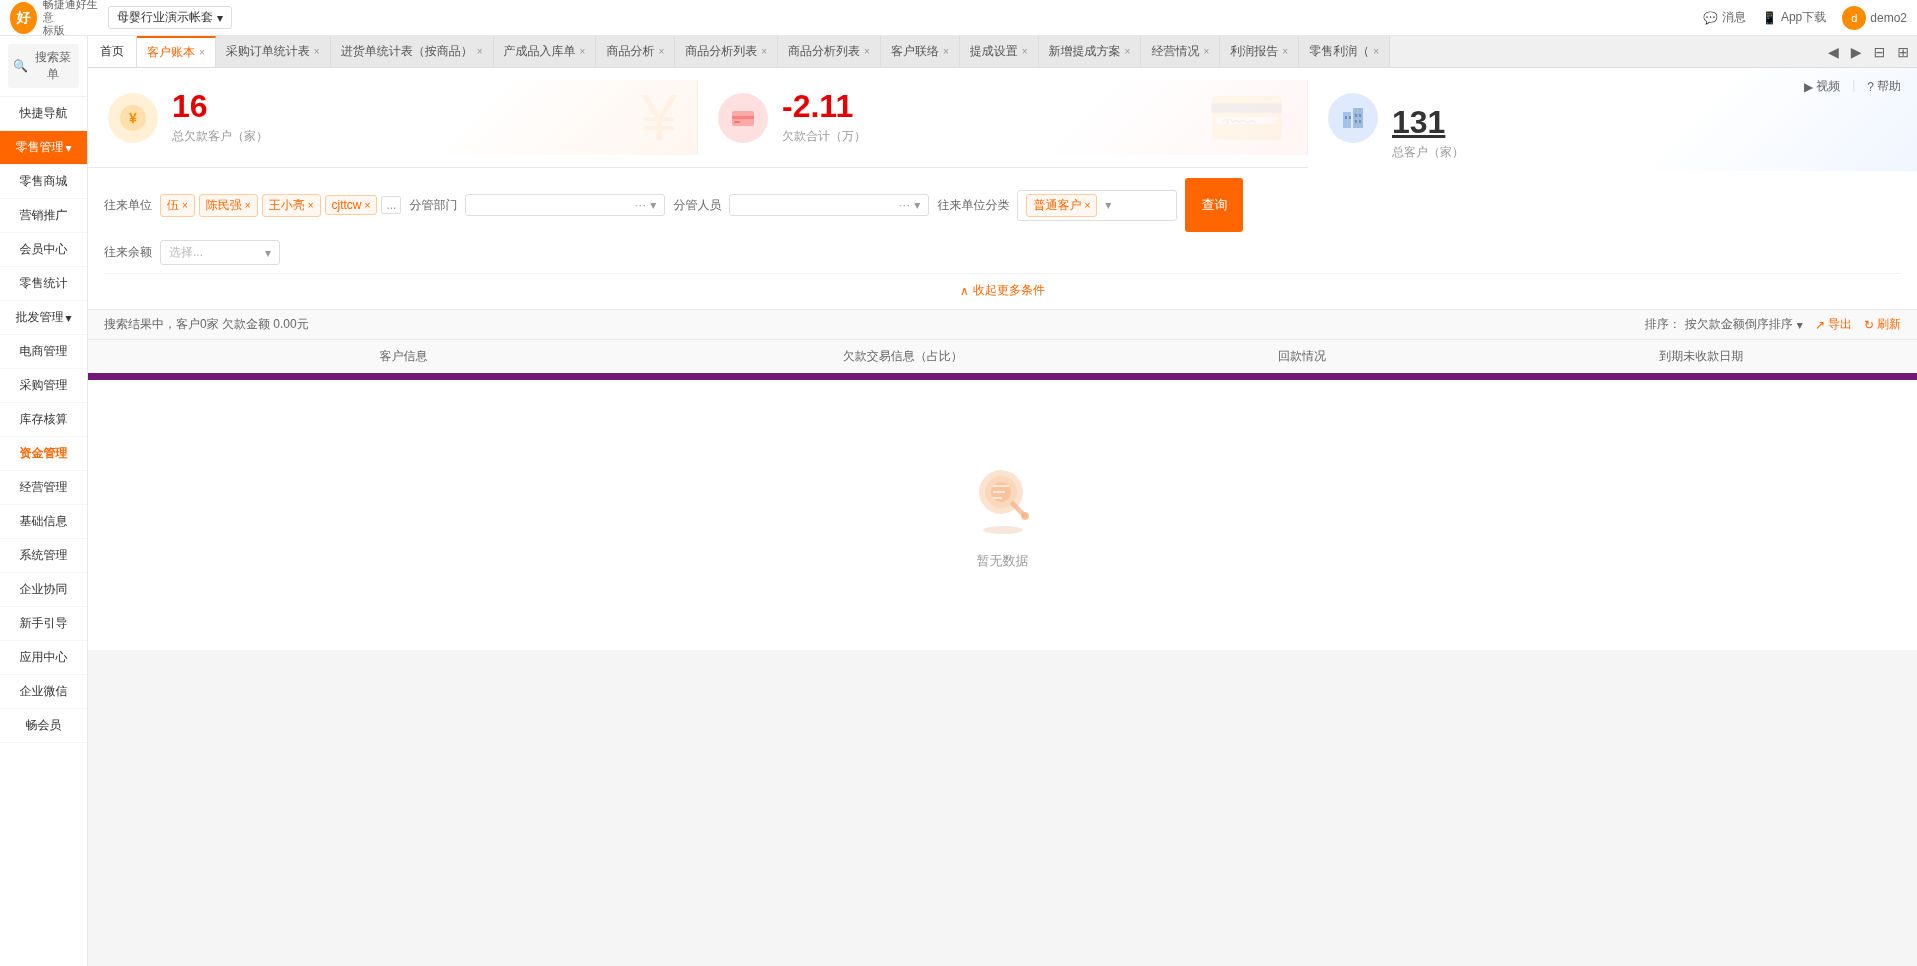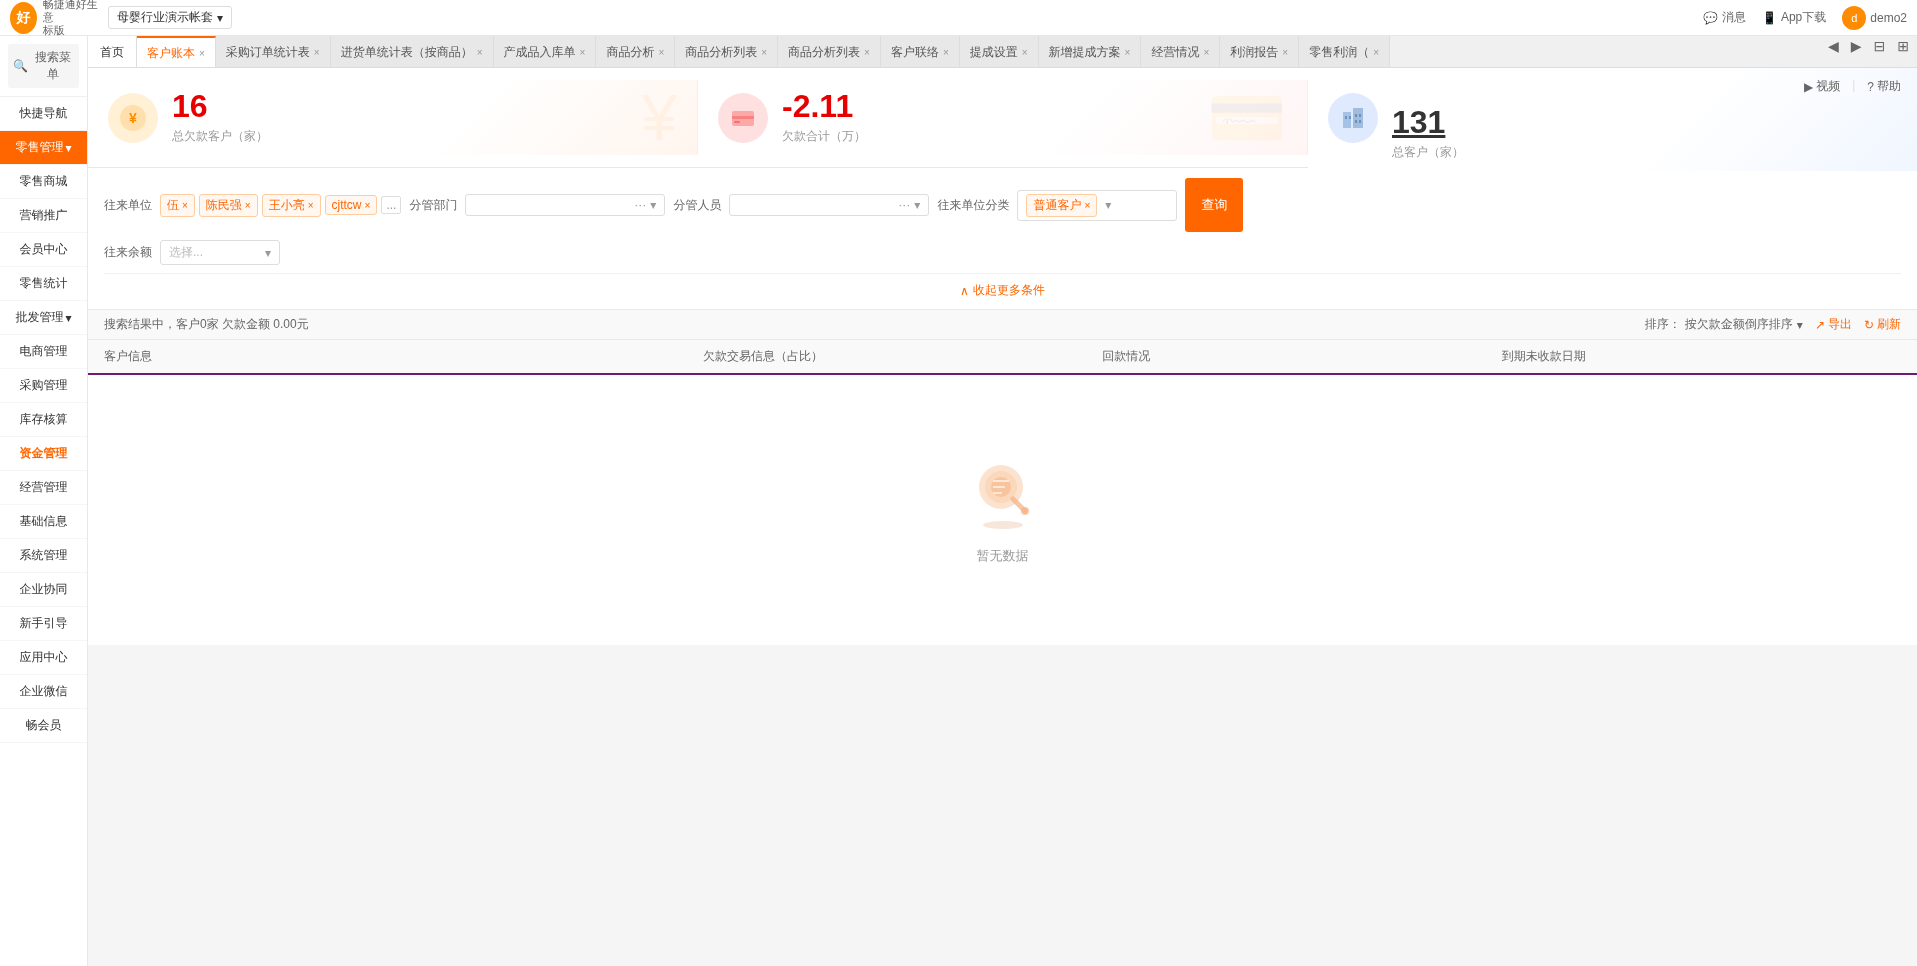--- a/index.html
+++ b/index.html
@@ -22,21 +22,21 @@
     .sidebar { width: 88px; background: #fff; border-right: 1px solid #e8e8e8; display: flex; flex-direction: column; overflow-y: auto; flex-shrink: 0; }
     .sidebar-search { padding: 8px; border-bottom: 1px solid #f0f0f0; }
     .sidebar-search-btn { width: 100%; background: #f5f5f5; border: none; border-radius: 3px; padding: 5px; cursor: pointer; font-size: 12px; color: #666; display: flex; align-items: center; justify-content: center; gap: 4px; }
     .sidebar-nav-item { padding: 8px 4px; text-align: center; cursor: pointer; font-size: 12px; color: #333; border-bottom: 1px solid #f5f5f5; }
     .sidebar-nav-item.active { background: #ff6600; color: #fff; }
 
     
     .content-area { flex: 1; display: flex; flex-direction: column; overflow: hidden; }
 
     
-    .tab-bar { background: #f0f0f0; display: flex; align-items: flex-start; height: 32px; flex-shrink: 0; overflow: hidden; border-bottom: 1px solid #ddd; }
+    .tab-bar { background: #f0f0f0; display: flex; align-items: center; height: 32px; flex-shrink: 0; overflow: hidden; border-bottom: 1px solid #ddd; }
     .tab-item { display: flex; align-items: center; gap: 4px; padding: 12px 10px; height: 32px; cursor: pointer; font-size: 12px; color: #555; border-right: 1px solid #ddd; background: #e8e8e8; white-space: nowrap; }
     .tab-item.active { background: #fff; color: #ff6600; border-top: 2px solid #ff6600; }
     .tab-item .close-btn { color: #999; font-size: 10px; cursor: pointer; }
     .tab-home { background: #fff; color: #333; padding: 0 12px; }
     .tab-controls { margin-left: auto; display: flex; align-items: center; padding: 0 4px; gap: 4px; }
     .tab-ctrl-btn { cursor: pointer; color: #666; font-size: 14px; padding: 2px 4px; }
 
     
     .page-content { flex: 1; overflow-y: auto; background: #f5f5f5; padding: 0; }
 
@@ -61,21 +61,21 @@
 
     
     .search-result-bar { background: #f9f9f9; padding: 6px 16px; display: flex; align-items: center; justify-content: space-between; border-bottom: 1px solid #e8e8e8; }
     .result-info { font-size: 12px; color: #666; }
     .result-actions { display: flex; align-items: center; gap: 12px; font-size: 12px; }
     .sort-select { display: inline-flex; align-items: center; gap: 4px; cursor: pointer; color: #666; }
     .action-btn { display: flex; align-items: center; gap: 3px; cursor: pointer; color: #ff6600; }
 
     
     .data-table { width: 100%; background: #fff; }
-    .table-header { display: flex; background: #f9f9f9; border-bottom: 2px solid #701a75; padding: 8px 16px; }
+    .table-header { display: flex; background: #f9f9f9; border-bottom: 7px solid #701a75; padding: 8px 16px; text-align: center; }
     .table-col { flex: 1; font-size: 12px; color: #666; font-weight: 500; }
     .table-col:first-child { flex: 1.5; }
     .table-body { }
     .empty-state { display: flex; flex-direction: column; align-items: center; justify-content: center; padding: 80px 20px; }
     .empty-icon { width: 80px; height: 80px; margin-bottom: 12px; }
     .empty-text { font-size: 13px; color: #999; }
 
     
     .tag-input-area { display: flex; align-items: center; gap: 4px; flex-wrap: wrap; }
 

